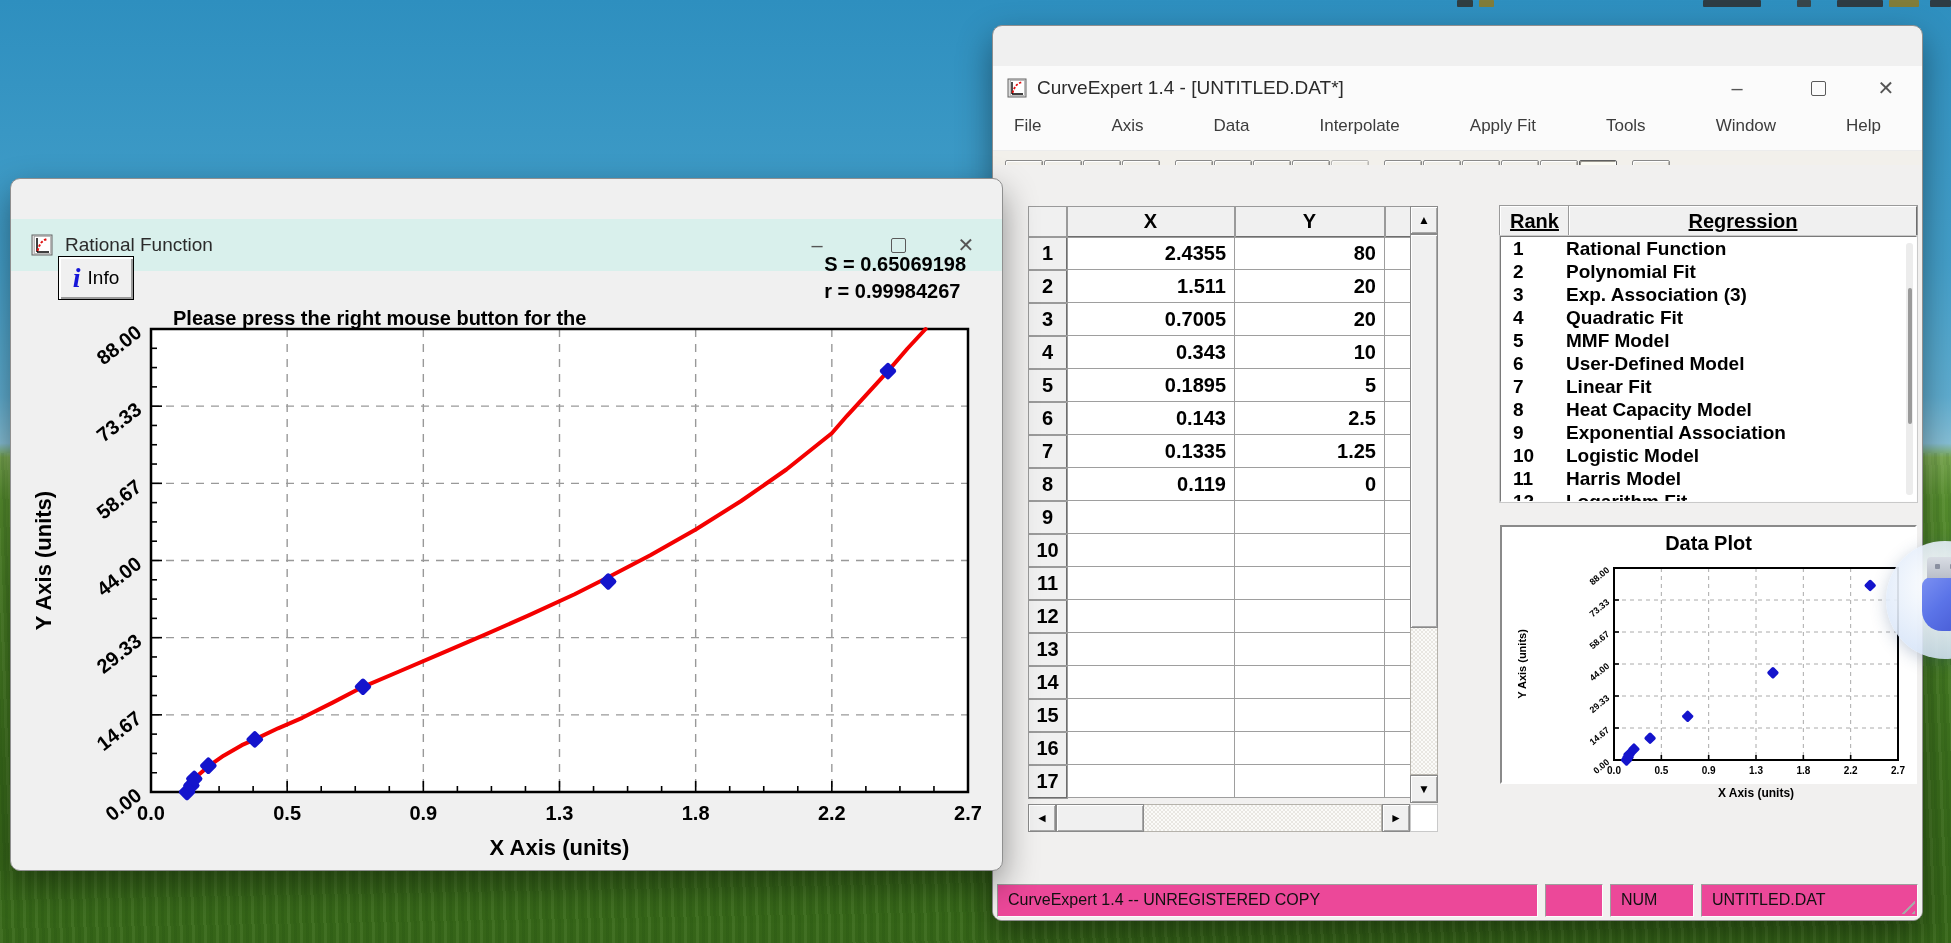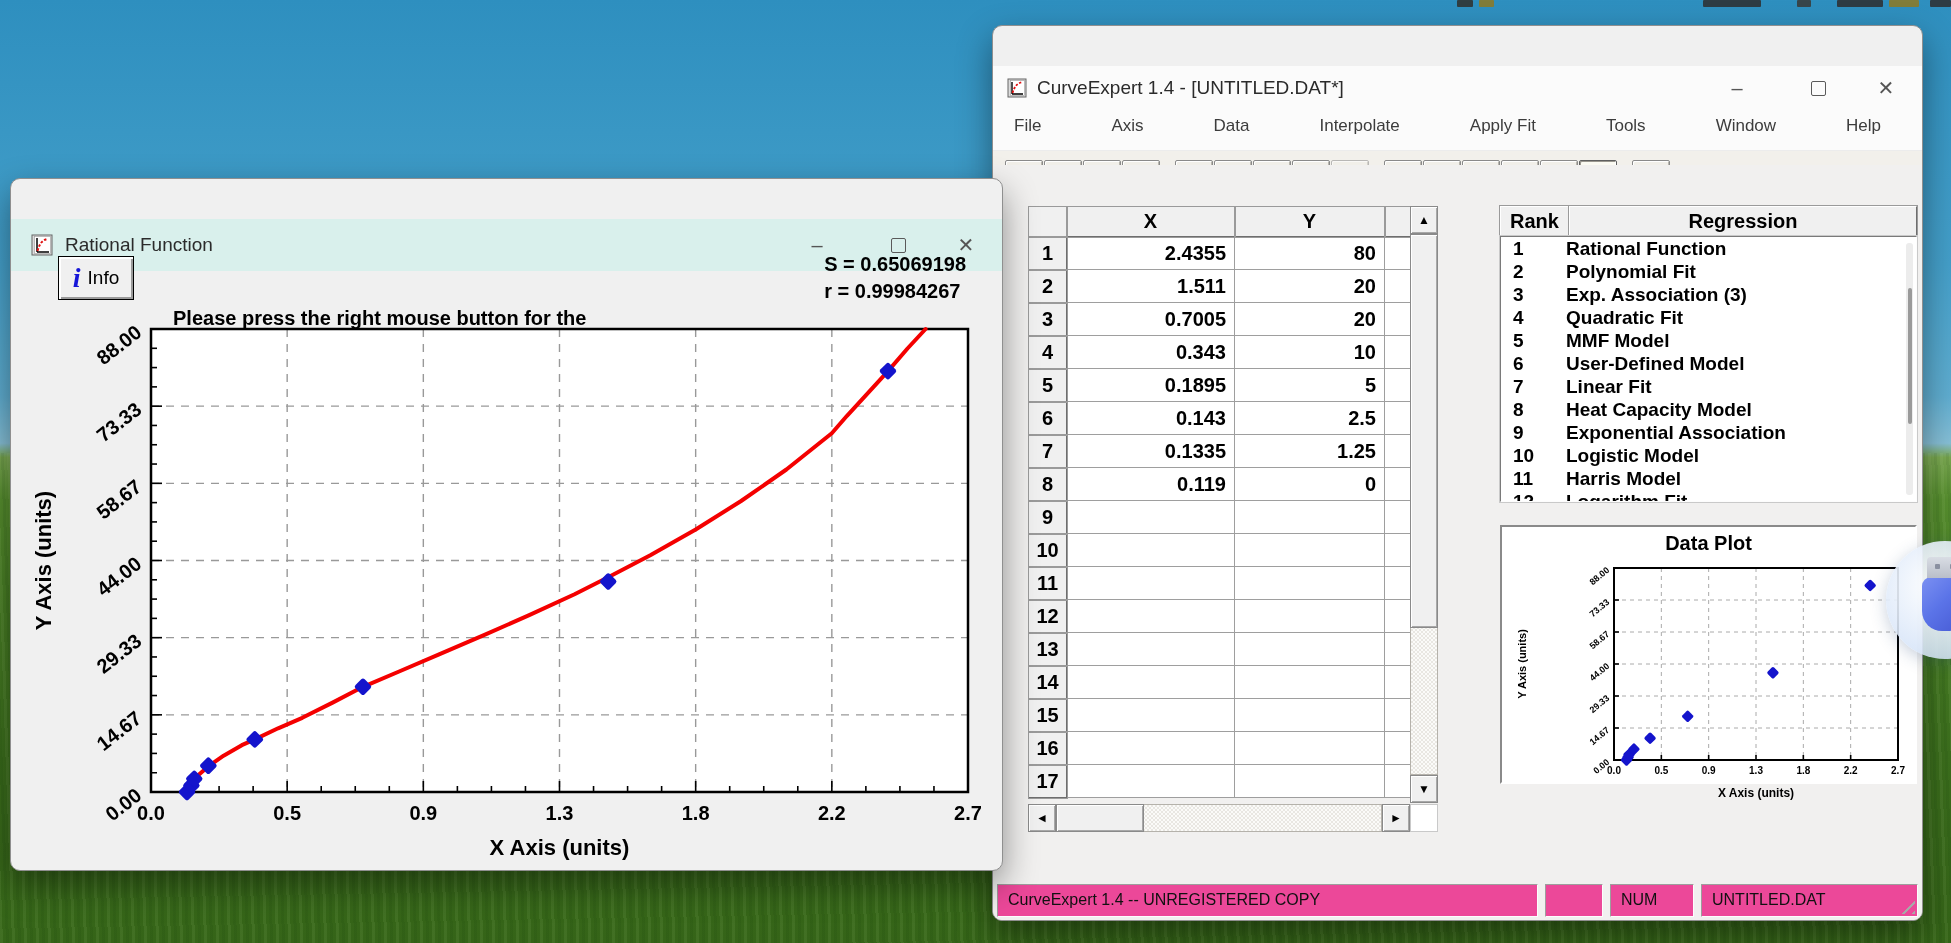--- a/index.html
+++ b/index.html
@@ -56,21 +56,21 @@
     display:flex; align-items:center; justify-content:center; font-size:12px; color:#000; }
   .sb-track { position:absolute; background:#fbfbf9;
     background-image: repeating-conic-gradient(#e9e7e2 0% 25%, #fbfbf9 0% 50%);
     background-size:4px 4px; border:1px solid #b5b2ab; }
   .sb-thumb { position:absolute; background:#f0f0f0; border:1px solid #8a8a8a;
     box-shadow: inset 1px 1px 0 #fff, inset -1px -1px 0 #a8a8a8; }
 
   
   #rank-panel { position:absolute; left:507px; top:41px; width:417px; }
   #rank-headers { display:flex; height:30px; }
-  .rank-hdr { font-weight:bold; font-size:20px; text-align:center; line-height:28px; }
+  .rank-hdr { font-weight:bold; font-size:20px; text-align:center; line-height:28px;text-decoration:underline; }
   #rank-list { background:#fff; border:1px solid; border-color:#7a7a7a #fdfdfd #fdfdfd #7a7a7a;
     outline:1px solid #c9c9c9; height:266px; overflow:hidden; position:relative; }
   .rank-row { height:23px; display:flex; align-items:center; font-weight:bold; font-size:19px; }
   .rank-num { width:65px; padding-left:12px; }
   #rank-scroll { position:absolute; right:3px; top:6px; bottom:6px; width:7px; background:#ececec; border-radius:3px; }
   #rank-scroll-thumb { position:absolute; left:1.5px; width:4px; top:18%; height:54%; background:#9a9a9a; border-radius:2px; }
 
   
   #dataplot-panel { position:absolute; left:507px; top:360px; width:417px; height:259px;
     background:#fff; border:2px solid; border-color:#8a8a8a #ffffff #ffffff #8a8a8a; }

